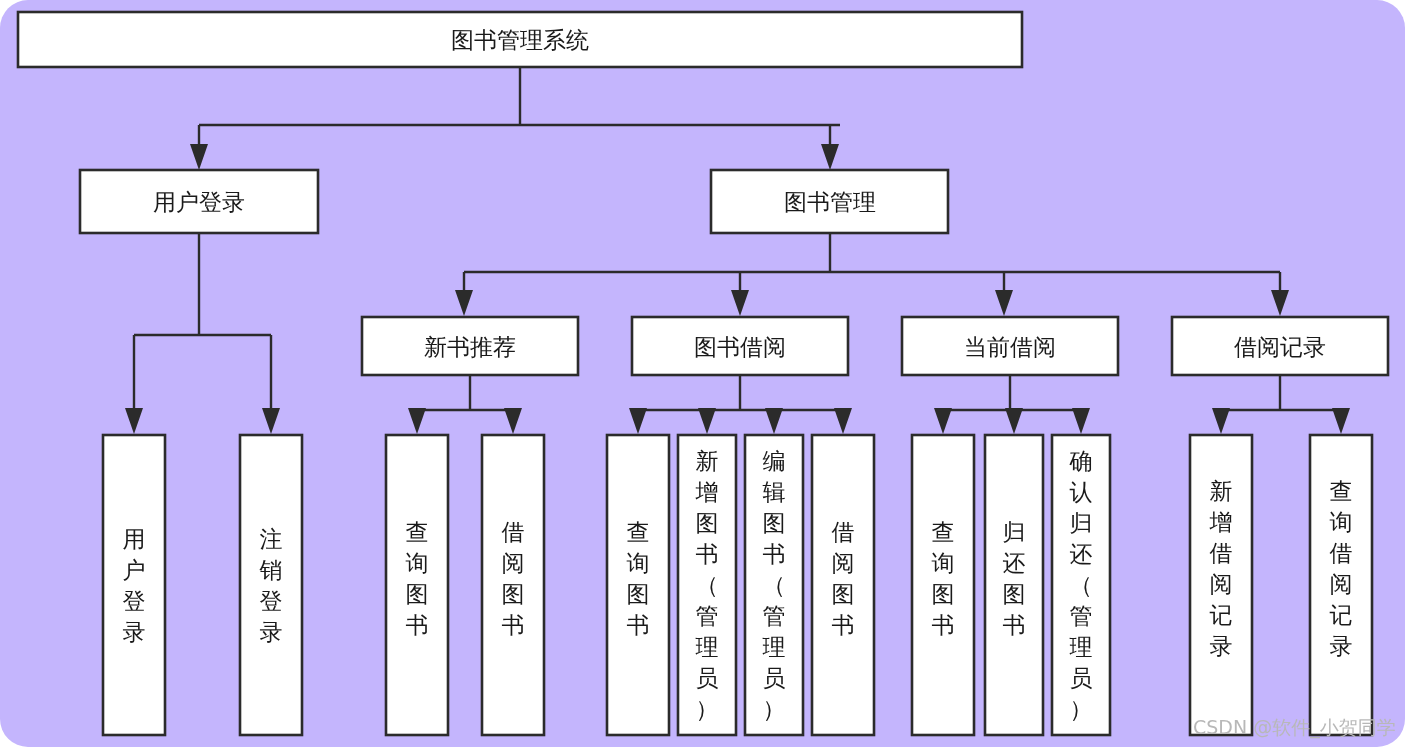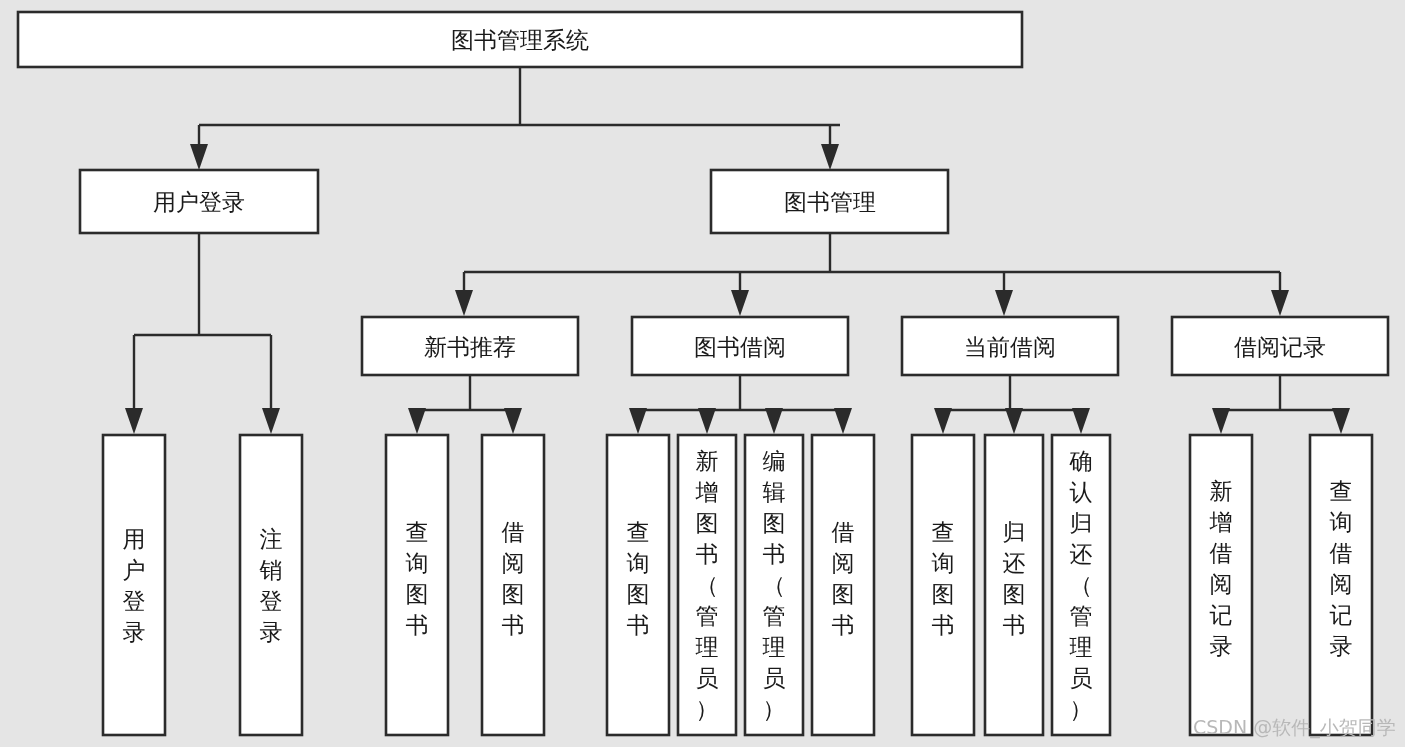--- a/index.html
+++ b/index.html
@@ -11,21 +11,22 @@
   body {
     width: 1405px;
     height: 747px;
     overflow: hidden;
     font-family: "DejaVu Sans", "Liberation Sans", sans-serif;
   }
   #diagram-root {
     position: relative;
     width: 1405px;
     height: 747px;
-    background: #e5e5e5;
+    background: #c4b5fd;
+    border-radius: 28px;
   }
   svg.chart-canvas {
     position: absolute;
     left: 0;
     top: 0;
     width: 1405px;
     height: 747px;
     display: block;
   }
   .node-box {

